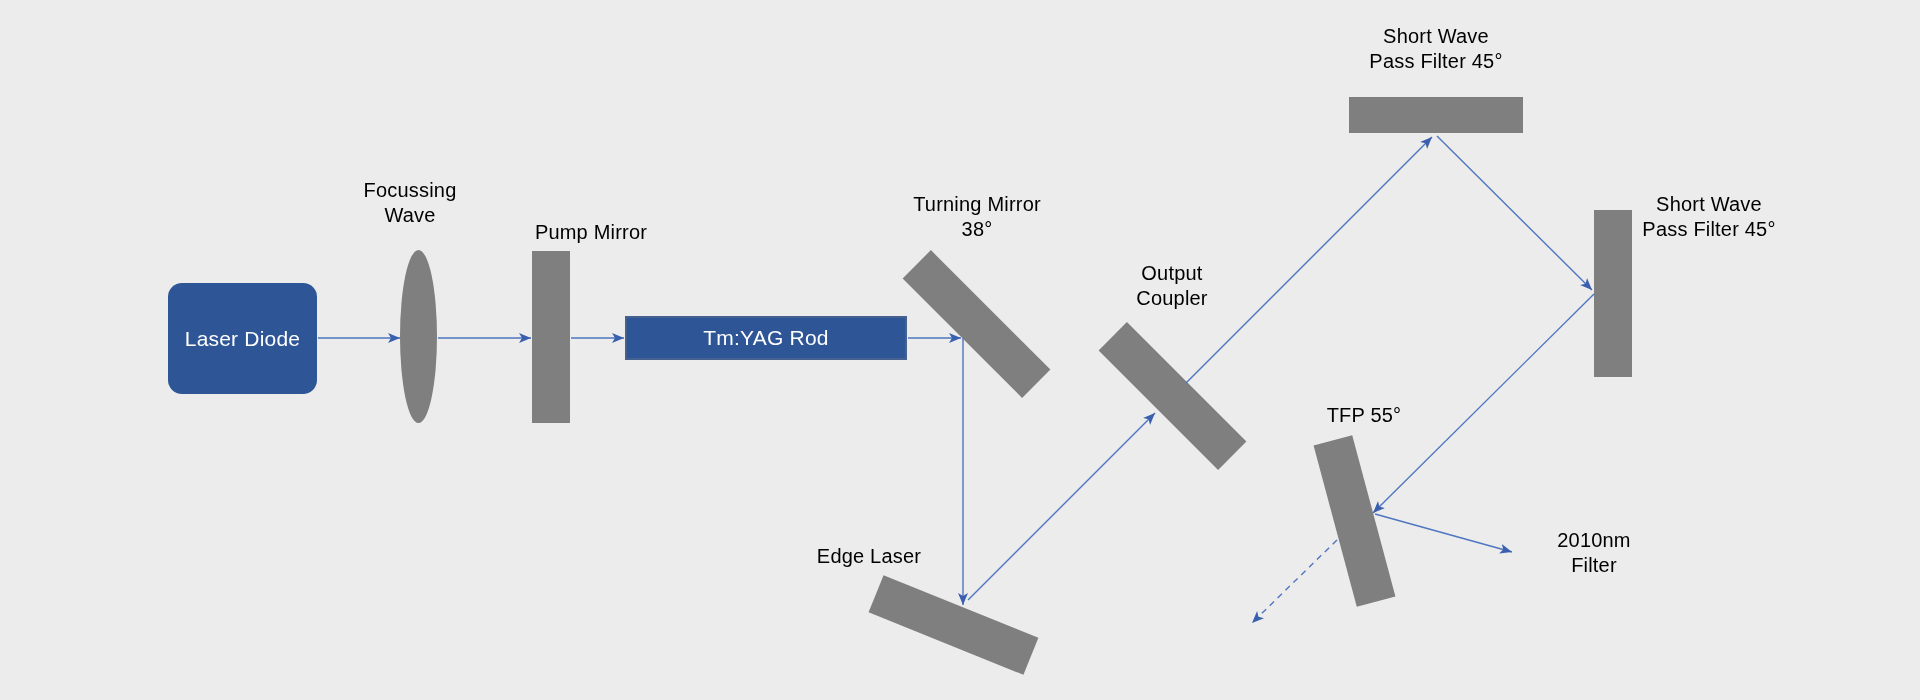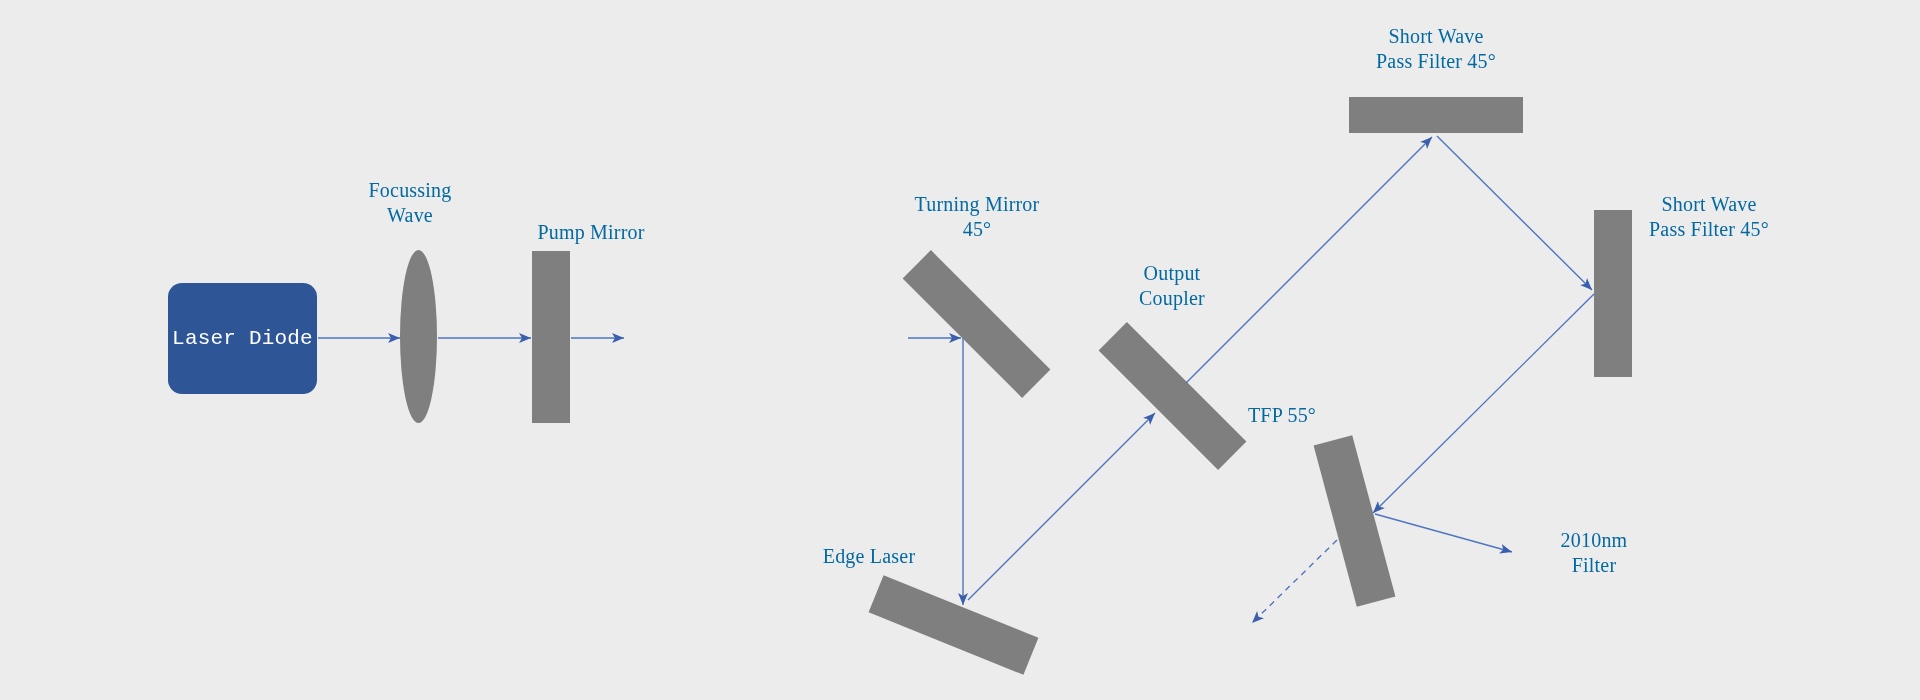--- a/index.html
+++ b/index.html
@@ -13,41 +13,39 @@
     overflow: hidden;
   }
 
   
   .lbl {
     position: absolute;
     transform: translateX(-50%);
     text-align: center;
     font-size: 20px;
     line-height: 25px;
-    color: #0369a1;
+    color: #000000;
     white-space: pre-line;
     letter-spacing: 0.2px;
-    font-family: Liberation Serif, serif;
   }
 
   
   .bluebox {
     position: absolute;
     background: #2e5697;
     color: #ffffff;
     display: flex;
     align-items: center;
     justify-content: center;
     font-size: 21px;
     letter-spacing: 0.2px;
   }
   .laser-diode {
     left: 168px; top: 283px; width: 149px; height: 111px;
     border-radius: 14px;
-    font-family: Liberation Mono, monospace;
   }
   .tmyag-rod {
     left: 625px; top: 316px; width: 282px; height: 44px;
     border: 2px solid #46618f;
     box-sizing: border-box;
   }
 
   
   .gray { position: absolute; background: #7f7f7f; }
   .lens          { left: 400px;  top: 250px; width: 37px;  height: 173px; border-radius: 50%; }
@@ -79,20 +77,23 @@
   <div class="gray turning-mirror"></div>
   <div class="gray output-coupler"></div>
   <div class="gray edge-filter"></div>
   <div class="gray swp-top"></div>
   <div class="gray swp-right"></div>
   <div class="gray tfp"></div>
 
   <div class="bluebox laser-diode">
     <span>Laser Diode</span>
   </div>
+  <div class="bluebox tmyag-rod">
+    <span>Tm:YAG Rod</span>
+  </div>
 
   <svg class="beams" viewBox="0 0 1920 700">
     <defs>
       <marker id="ah" markerUnits="userSpaceOnUse" markerWidth="13" markerHeight="11" refX="12" refY="5" orient="auto">
         <path d="M0,0 L12,5 L0,10 L3,5 Z" fill="#3a5fae"></path>
       </marker>
     </defs>
     <line class="beam" x1="318" y1="338" x2="400" y2="338" marker-end="url(#ah)"></line>
     <line class="beam" x1="438" y1="338" x2="531" y2="338" marker-end="url(#ah)"></line>
     <line class="beam" x1="571" y1="338" x2="624" y2="338" marker-end="url(#ah)"></line>
@@ -103,25 +104,25 @@
     <line class="beam" x1="1437" y1="136" x2="1592" y2="290" marker-end="url(#ah)"></line>
     <line class="beam" x1="1594" y1="294" x2="1373" y2="513" marker-end="url(#ah)"></line>
     <line class="beam" x1="1375" y1="514" x2="1512" y2="552" marker-end="url(#ah)"></line>
     <line class="beam dashed" x1="1337" y1="540" x2="1252" y2="623" marker-end="url(#ah)"></line>
   </svg>
 
   <div class="lbl" style="left:410px;  top:178px;">Focussing
 Wave</div>
   <div class="lbl" style="left:591px;  top:196px;margin-top:24px;">Pump Mirror</div>
   <div class="lbl" style="left:977px;  top:192px;">Turning Mirror
-45°</div>
+38°</div>
   <div class="lbl" style="left:1172px; top:261px;">Output
 Coupler</div>
   <div class="lbl" style="left:869px;  top:544px;">Edge Laser</div>
   <div class="lbl" style="left:1436px; top:24px;">Short Wave
 Pass Filter 45°</div>
   <div class="lbl" style="left:1709px; top:192px;">Short Wave
 Pass Filter 45°</div>
-  <div class="lbl" style="left:1282px; top:403px;">TFP 55°</div>
+  <div class="lbl" style="left:1364px; top:403px;">TFP 55°</div>
   <div class="lbl" style="left:1594px; top:528px;">2010nm
 Filter</div>
 
 </div>
 
 </body></html>

